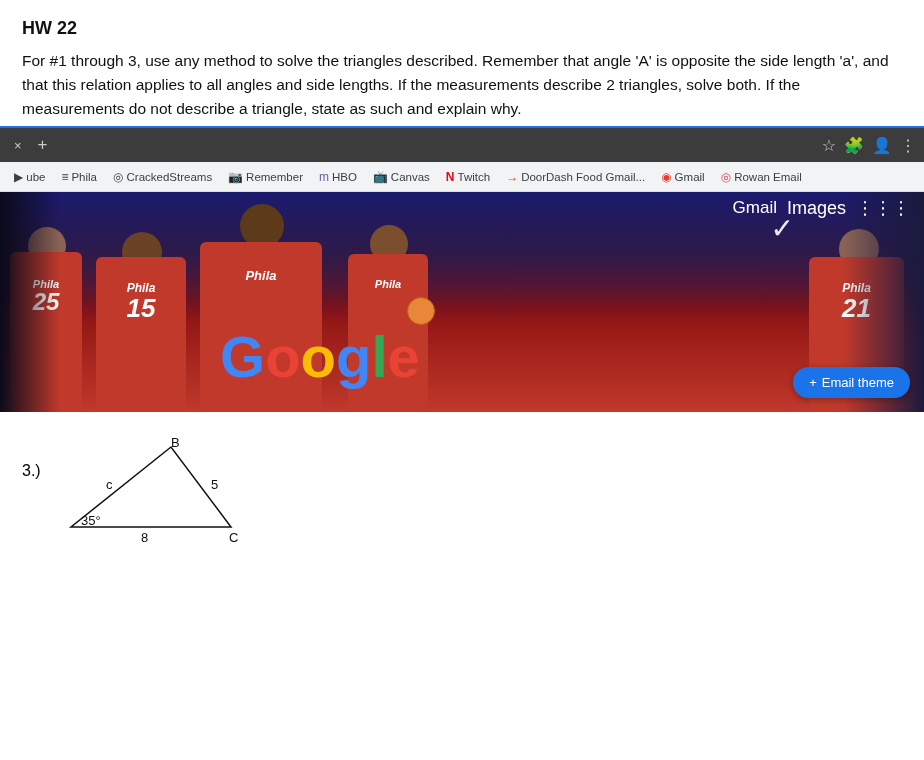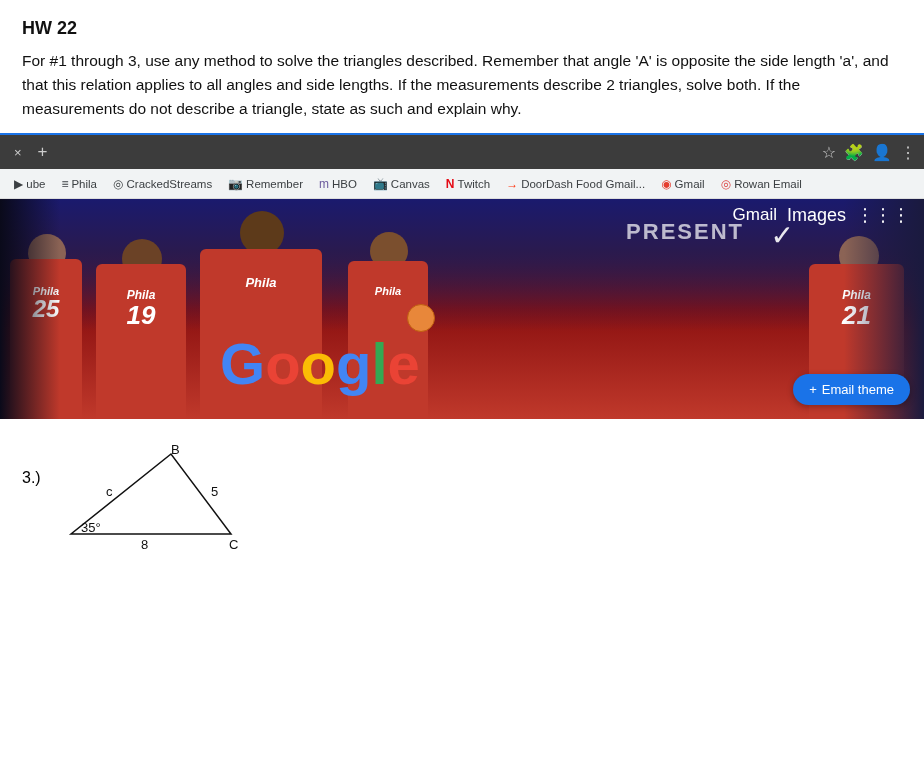--- a/index.html
+++ b/index.html
@@ -8,21 +8,21 @@
       height: 760px;
       background: #fff;
       font-family: Arial, sans-serif;
       overflow: hidden;
       position: relative;
     }
 
     
     .document-area {
       background: #fff;
-      padding: 18px 22px 12px 22px;
+      padding: 18px 22px 5px 22px;
       position: relative;
     }
 
     .hw-title {
       font-size: 18px;
       font-weight: bold;
       color: #111;
       margin-bottom: 10px;
     }
 
@@ -307,37 +307,36 @@
     <span>Rowan Email</span>
   </div>
 </div>
 
 <div class="image-area">
   <div class="full-image-mockup">
 
     <div class="arena-bg"></div>
     <div class="audience-bg"></div>
 
-    <div class="present-text">PRESENT</div>
 
     <div class="nike-area">✓</div>
 
     <div class="sp" style="left:0; width:95px; height:195px;">
       <div class="sp-head" style="width:38px; height:38px; top:10px; left:28px;"></div>
       <div class="sp-body" style="position:absolute; bottom:0; left:10px; width:72px; height:160px; font-size:11px;">
         <div style="margin-top:22px; font-style:italic; font-size:11px;">Phila</div>
         <div style="font-size:24px; line-height:1;">25</div>
       </div>
     </div>
 
     <div class="sp" style="left:88px; width:110px; height:185px;">
       <div class="sp-head" style="width:40px; height:40px; top:5px; left:34px; background:#6B4226;"></div>
       <div class="sp-body" style="position:absolute; bottom:0; left:8px; width:90px; height:155px; font-size:12px;">
         <div style="margin-top:20px; font-style:italic; font-size:12px;">Phila</div>
-        <div style="font-size:26px; line-height:1;">19</div>
+        <div style="font-size:26px; line-height:1;">15</div>
       </div>
     </div>
 
     <div class="sp" style="left:195px; width:135px; height:210px;">
       <div class="sp-head" style="width:44px; height:44px; top:2px; left:45px; background:#5D3A1A;"></div>
       <div class="sp-body" style="position:absolute; bottom:0; left:5px; width:122px; height:170px; font-size:13px;">
         <div style="margin-top:22px; font-style:italic; font-size:13px;">Phila</div>
         <div style="font-size:12px; line-height:1.2; padding: 0 4px; text-align:center;"></div>
       </div>
     </div>

